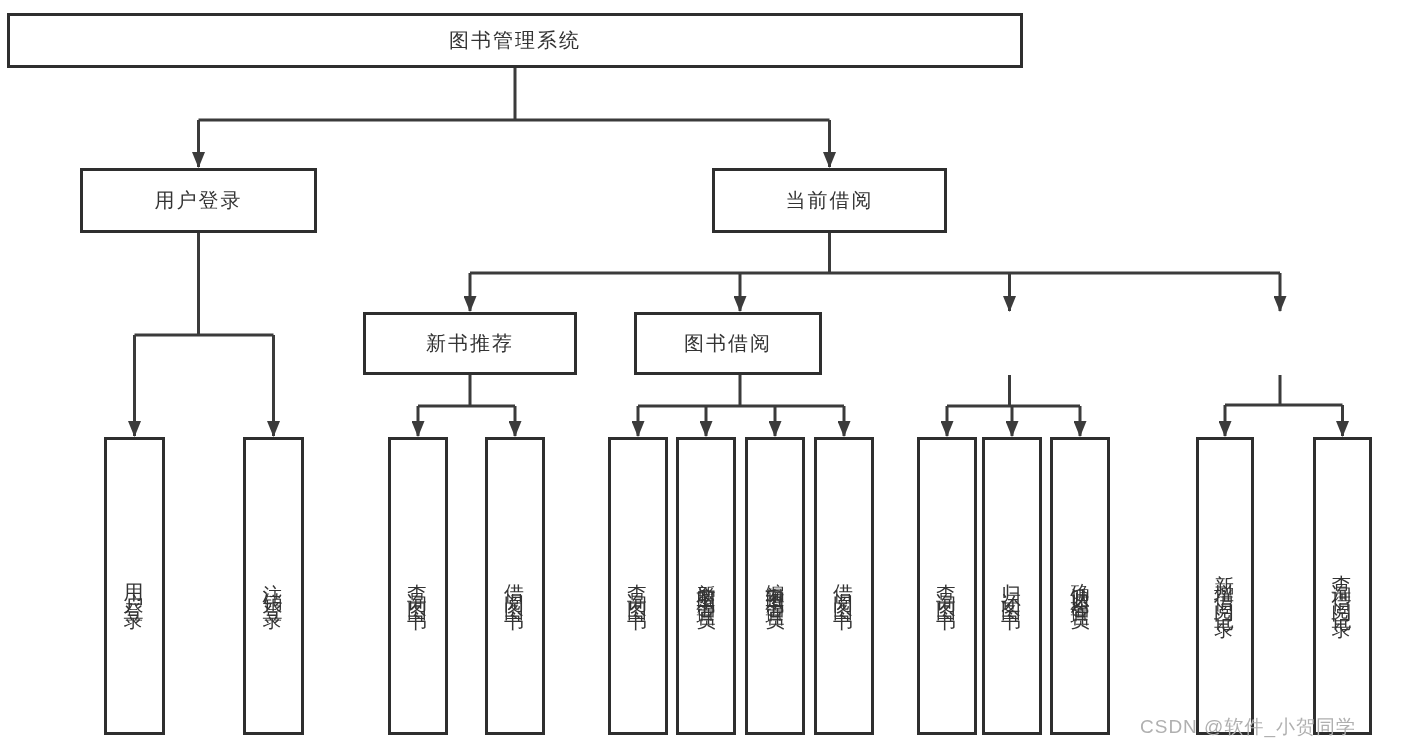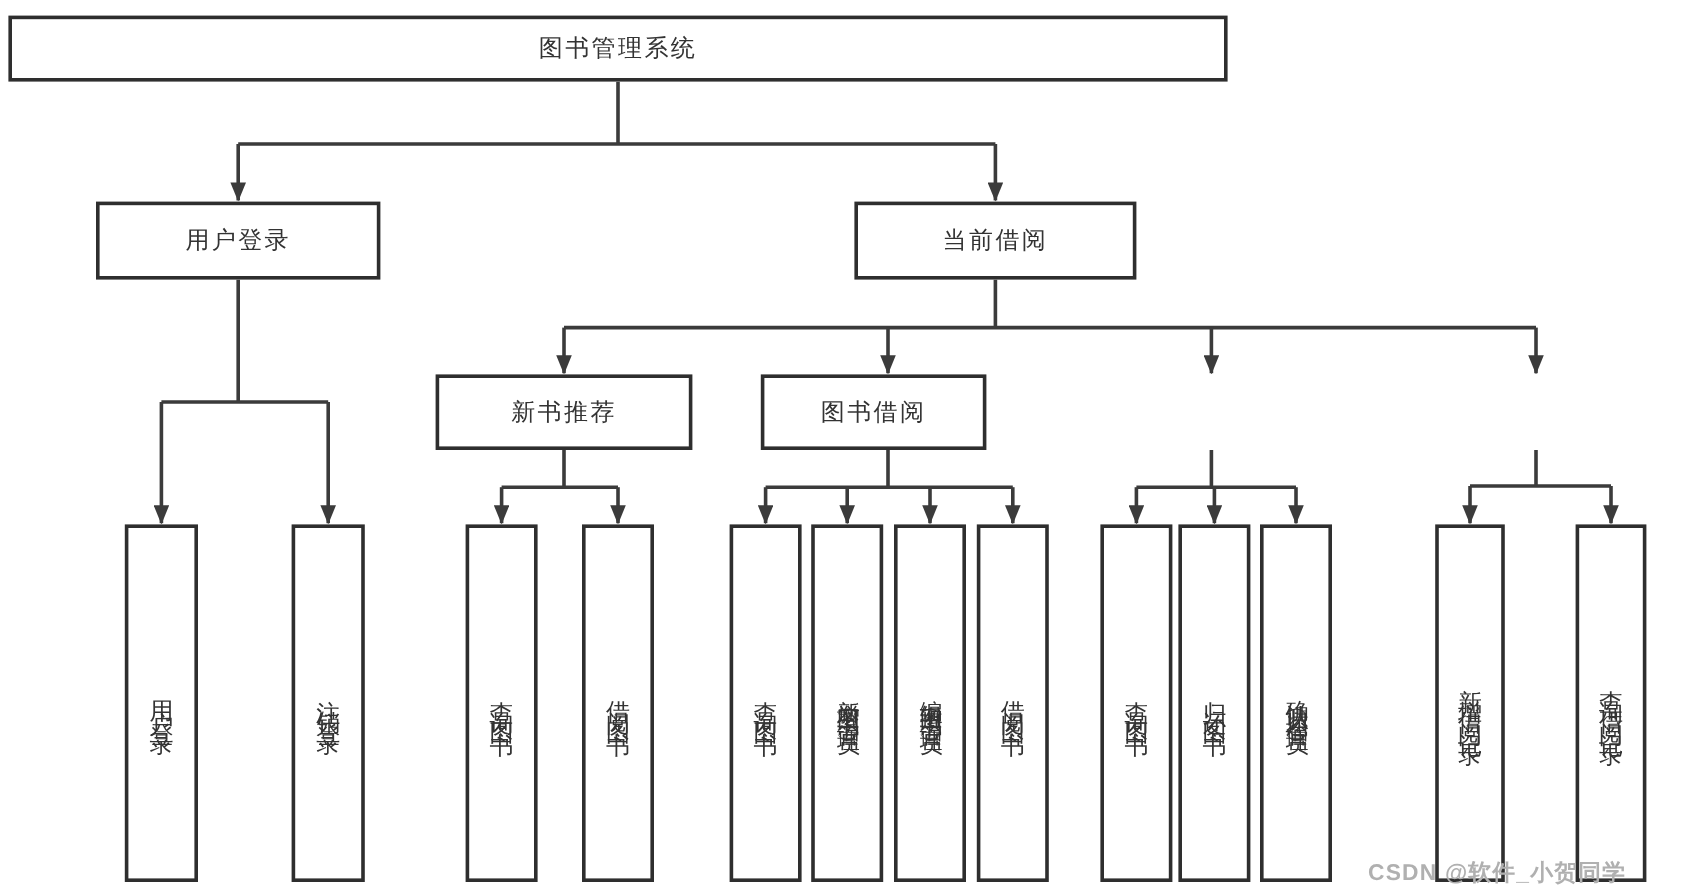--- a/index.html
+++ b/index.html
@@ -84,15 +84,15 @@
   <div class="node leaf tight" style="left:745px;top:437px;width:60px;height:298px;">编辑图书（管理员）</div>
   <div class="node leaf" style="left:814px;top:437px;width:60px;height:298px;">借阅图书</div>
 
   <div class="node leaf" style="left:917px;top:437px;width:60px;height:298px;">查询图书</div>
   <div class="node leaf" style="left:982px;top:437px;width:60px;height:298px;">归还图书</div>
   <div class="node leaf tight" style="left:1050px;top:437px;width:60px;height:298px;">确认归还（管理员）</div>
 
   <div class="node leaf" style="left:1196px;top:437px;width:58px;height:298px;">新增借阅记录</div>
   <div class="node leaf" style="left:1313px;top:437px;width:59px;height:298px;">查询借阅记录</div>
 
-  <div class="watermark" style="left:1140px;top:714px;font-weight:bold;">CSDN @软件_小贺同学</div>
+  <div class="watermark" style="left:1140px;top:714px;">CSDN @软件_小贺同学</div>
 
 </div>
 
 </body></html>

